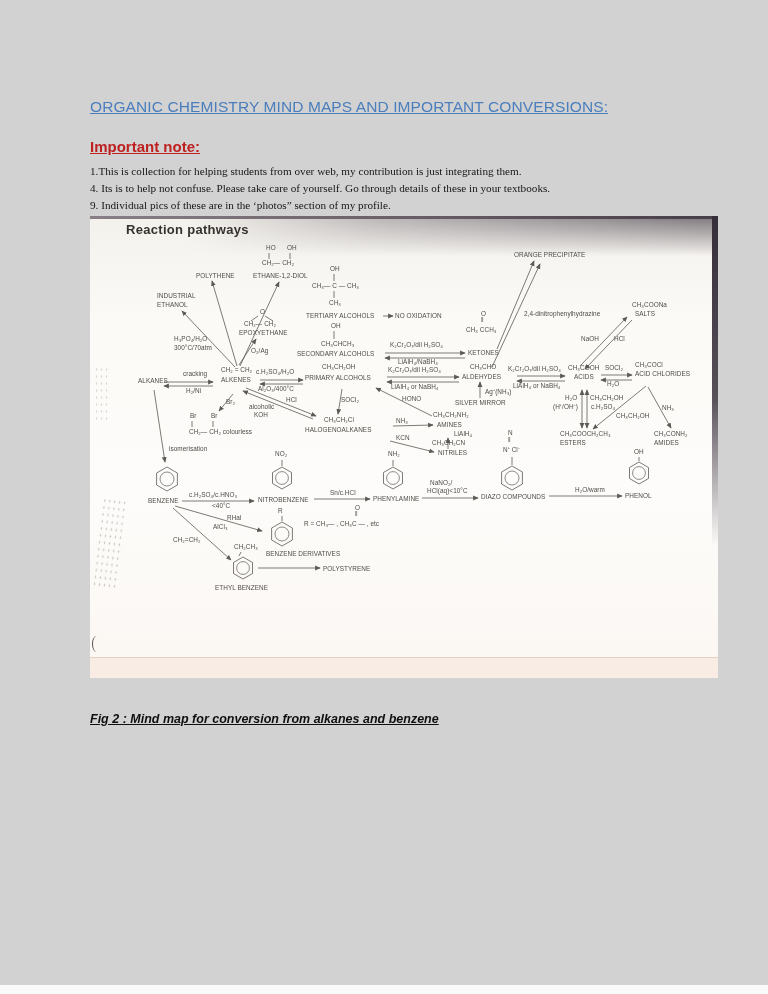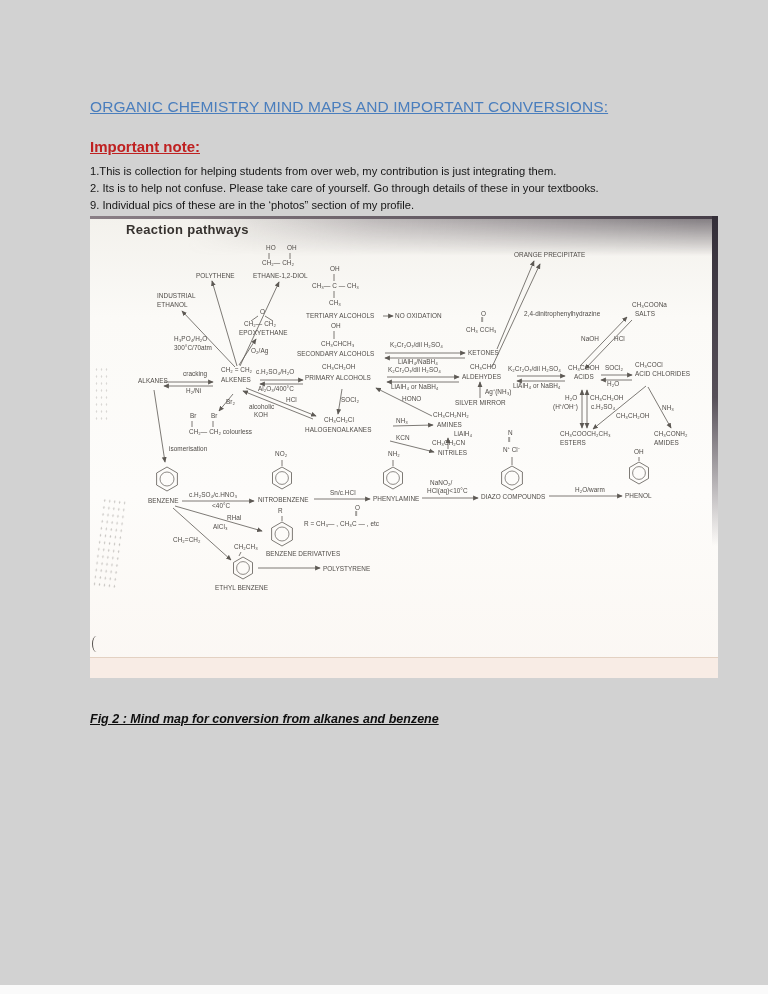--- a/index.html
+++ b/index.html
@@ -1,21 +1,21 @@
 <!DOCTYPE html>
 <html><head>
 <meta charset="utf-8">
 <style>
   html,body{margin:0;padding:0;}
   body{width:768px;height:994px;background:#d2d2d2;font-family:"Liberation Sans",sans-serif;position:relative;overflow:hidden;}
   .stage{position:absolute;left:0;top:0;width:768px;height:994px;background:#d2d2d2;}
   .abs{position:absolute;}
   .doc-title{left:90px;top:88px;font-size:15.5px;font-weight:400;letter-spacing:.1px;text-decoration:underline;white-space:nowrap;}
   .note-heading{left:90px;top:126px;font-size:15px;font-weight:700;text-decoration:underline;}
-  .notes{left:90px;top:163px;font-size:11.2px;line-height:16.8px;color:#161616;}
+  .notes{left:90px;top:163px;font-size:11.2px;line-height:16.8px;color:#161616;font-family:Liberation Serif, serif;}
   .notes p{margin:0;white-space:nowrap;}
   .caption{left:90px;top:699px;font-size:12.5px;font-weight:700;font-style:italic;text-decoration:underline;color:#0f0f0f;white-space:nowrap;}
   .bottom-strip{left:0;bottom:0;width:768px;height:9px;background:#fafafa;}
 
   
   .scan{left:90px;top:216px;width:628px;height:462px;background:linear-gradient(180deg,#f3f1ec 0%,#fbfaf7 22%,#fdfcfa 60%,#fbf7f3 100%);overflow:hidden;}
   .edge-top{position:absolute;left:0;top:0;width:100%;height:3px;background:linear-gradient(to right,#8a7f86,#463e48);}
   .band-top{position:absolute;left:0;top:0;width:100%;height:40px;
     background:linear-gradient(100deg,rgba(120,112,118,0) 16%,rgba(110,102,110,.40) 45%,rgba(66,58,68,.62) 96%);
     -webkit-mask-image:linear-gradient(to bottom,#000 8%,transparent 100%);
@@ -38,21 +38,21 @@
 <body>
 
 <div class="stage">
 
   <h1 class="abs doc-title" style="color: rgb(74, 126, 189);">ORGANIC CHEMISTRY MIND MAPS AND IMPORTANT CONVERSIONS:</h1>
 
   <h2 class="abs note-heading" style="color: rgb(191, 33, 33);">Important note:</h2>
 
   <div class="abs notes">
     <p>1.This is collection for helping students from over web, my contribution is just integrating them.</p>
-    <p>2. Its is to help not confuse. Please take care of yourself. Go through details of these in your textbooks.</p>
+    <p>4. Its is to help not confuse. Please take care of yourself. Go through details of these in your textbooks.</p>
     <p>9. Individual pics of these are in the ‘photos” section of my profile.</p>
   </div>
 
   <div class="abs scan">
     <div class="band-top"></div>
     <div class="edge-top"></div>
     <div class="edge-right"></div>
     <div class="band-bottom"></div>
     <div class="speck sp1"></div>
     <div class="speck sp2"></div>

